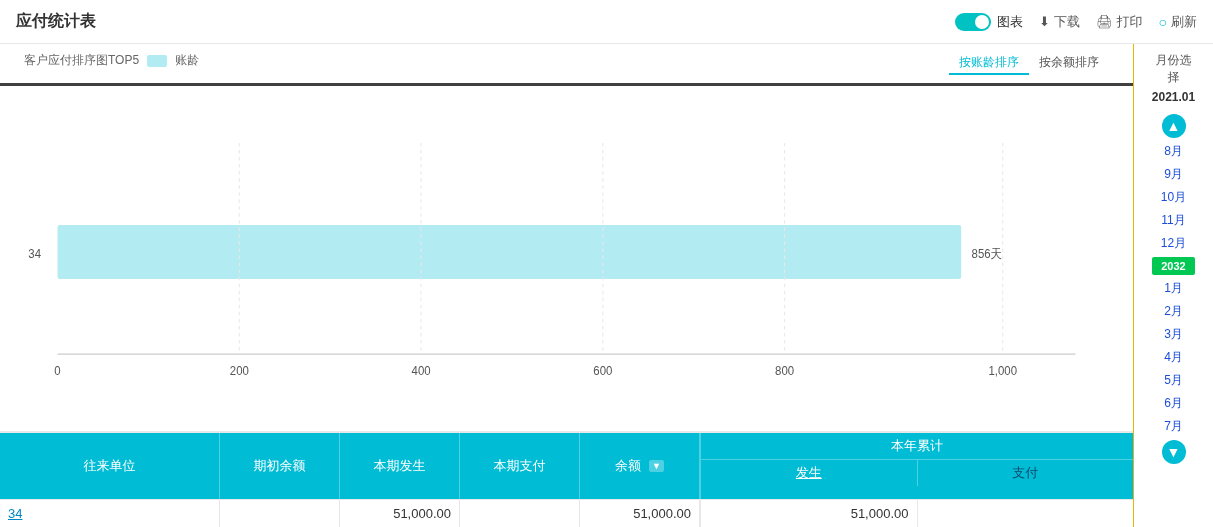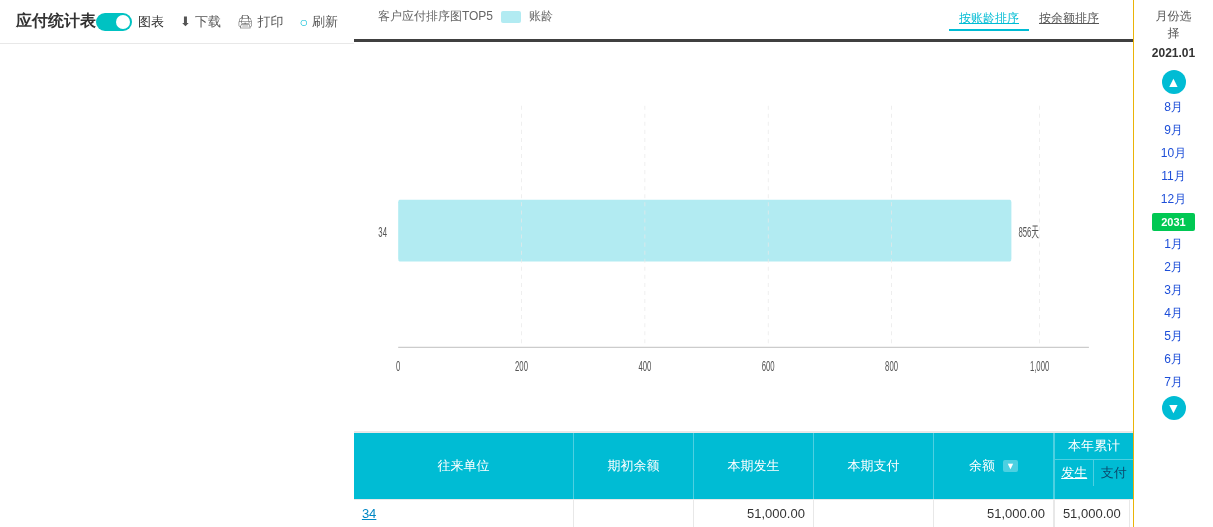--- a/index.html
+++ b/index.html
@@ -1,18 +1,18 @@
 <!DOCTYPE html>
 <html><head>
   <meta charset="utf-8">
   <style>
     * { box-sizing: border-box; margin: 0; padding: 0; }
     body { font-family: 'Microsoft YaHei', Arial, sans-serif; font-size: 13px; background: #f0f2f5; color: #333; }
 
-    .app-container { width: 1213px; height: 527px; display: flex; flex-direction: row; background: #fff; }
+    .app-container { width: 1213px; height: 527px; display: flex; flex-direction: column; background: #fff; }
 
     
     .header { display: flex; align-items: center; justify-content: space-between; padding: 8px 16px; border-bottom: 1px solid #e8e8e8; background: #fff; height: 44px; }
     .header-title { font-size: 16px; font-weight: bold; color: #333; }
     .header-actions { display: flex; align-items: center; gap: 16px; justify-content: center; }
     .toggle-container { display: flex; align-items: center; gap: 6px; }
     .toggle { width: 36px; height: 18px; background: #00c2c2; border-radius: 9px; position: relative; cursor: pointer; }
     .toggle::after { content: ''; width: 14px; height: 14px; background: #fff; border-radius: 50%; position: absolute; top: 2px; right: 2px; }
     .action-btn { display: flex; align-items: center; gap: 4px; color: #555; cursor: pointer; font-size: 13px; }
 
@@ -20,21 +20,21 @@
     .main-content { display: flex; flex: 1; overflow: hidden; }
 
     
     .chart-area { flex: 1; display: flex; flex-direction: column; overflow: hidden; }
 
     
     .chart-header { display: flex; align-items: flex-start; justify-content: space-between; padding: 8px 24px; border-bottom: 3px solid #404040; }
     .chart-legend { display: flex; align-items: center; gap: 8px; font-size: 12px; color: #666; }
     .legend-box { width: 20px; height: 12px; background: #b2ebf2; border-radius: 2px; }
     .chart-sort-btns { display: flex; gap: 0; }
-    .sort-btn { padding: 2px 10px; font-size: 12px; color: #555; cursor: pointer; border-bottom: 2px solid transparent; text-decoration: underline; }
+    .sort-btn { padding: 2px 10px; font-size: 12px; color: #555; cursor: pointer; border-bottom: 2px solid transparent; }
     .sort-btn.active { color: #00bcd4; border-bottom: 2px solid #00bcd4; }
 
     
     .chart-wrapper { flex: 1; position: relative; padding: 10px 16px 30px 16px; }
 
     
     .chart-svg { width: 100%; height: 100%; }
 
     
     .table-area { border-top: 2px solid #e8e8e8; }
@@ -172,21 +172,21 @@
       <div class="sidebar-title">月份选择</div>
       <div class="sidebar-current">2021.01</div>
       <div class="sidebar-nav-btn">
         <span class="nav-arrow">▲</span>
       </div>
       <div class="sidebar-month">8月</div>
       <div class="sidebar-month">9月</div>
       <div class="sidebar-month">10月</div>
       <div class="sidebar-month">11月</div>
       <div class="sidebar-month">12月</div>
-      <div class="sidebar-month year-label">2031</div>
+      <div class="sidebar-month year-label">2032</div>
       <div class="sidebar-month">1月</div>
       <div class="sidebar-month">2月</div>
       <div class="sidebar-month">3月</div>
       <div class="sidebar-month">4月</div>
       <div class="sidebar-month">5月</div>
       <div class="sidebar-month">6月</div>
       <div class="sidebar-month">7月</div>
       <div class="sidebar-nav-btn">
         <span class="nav-arrow">▼</span>
       </div>

